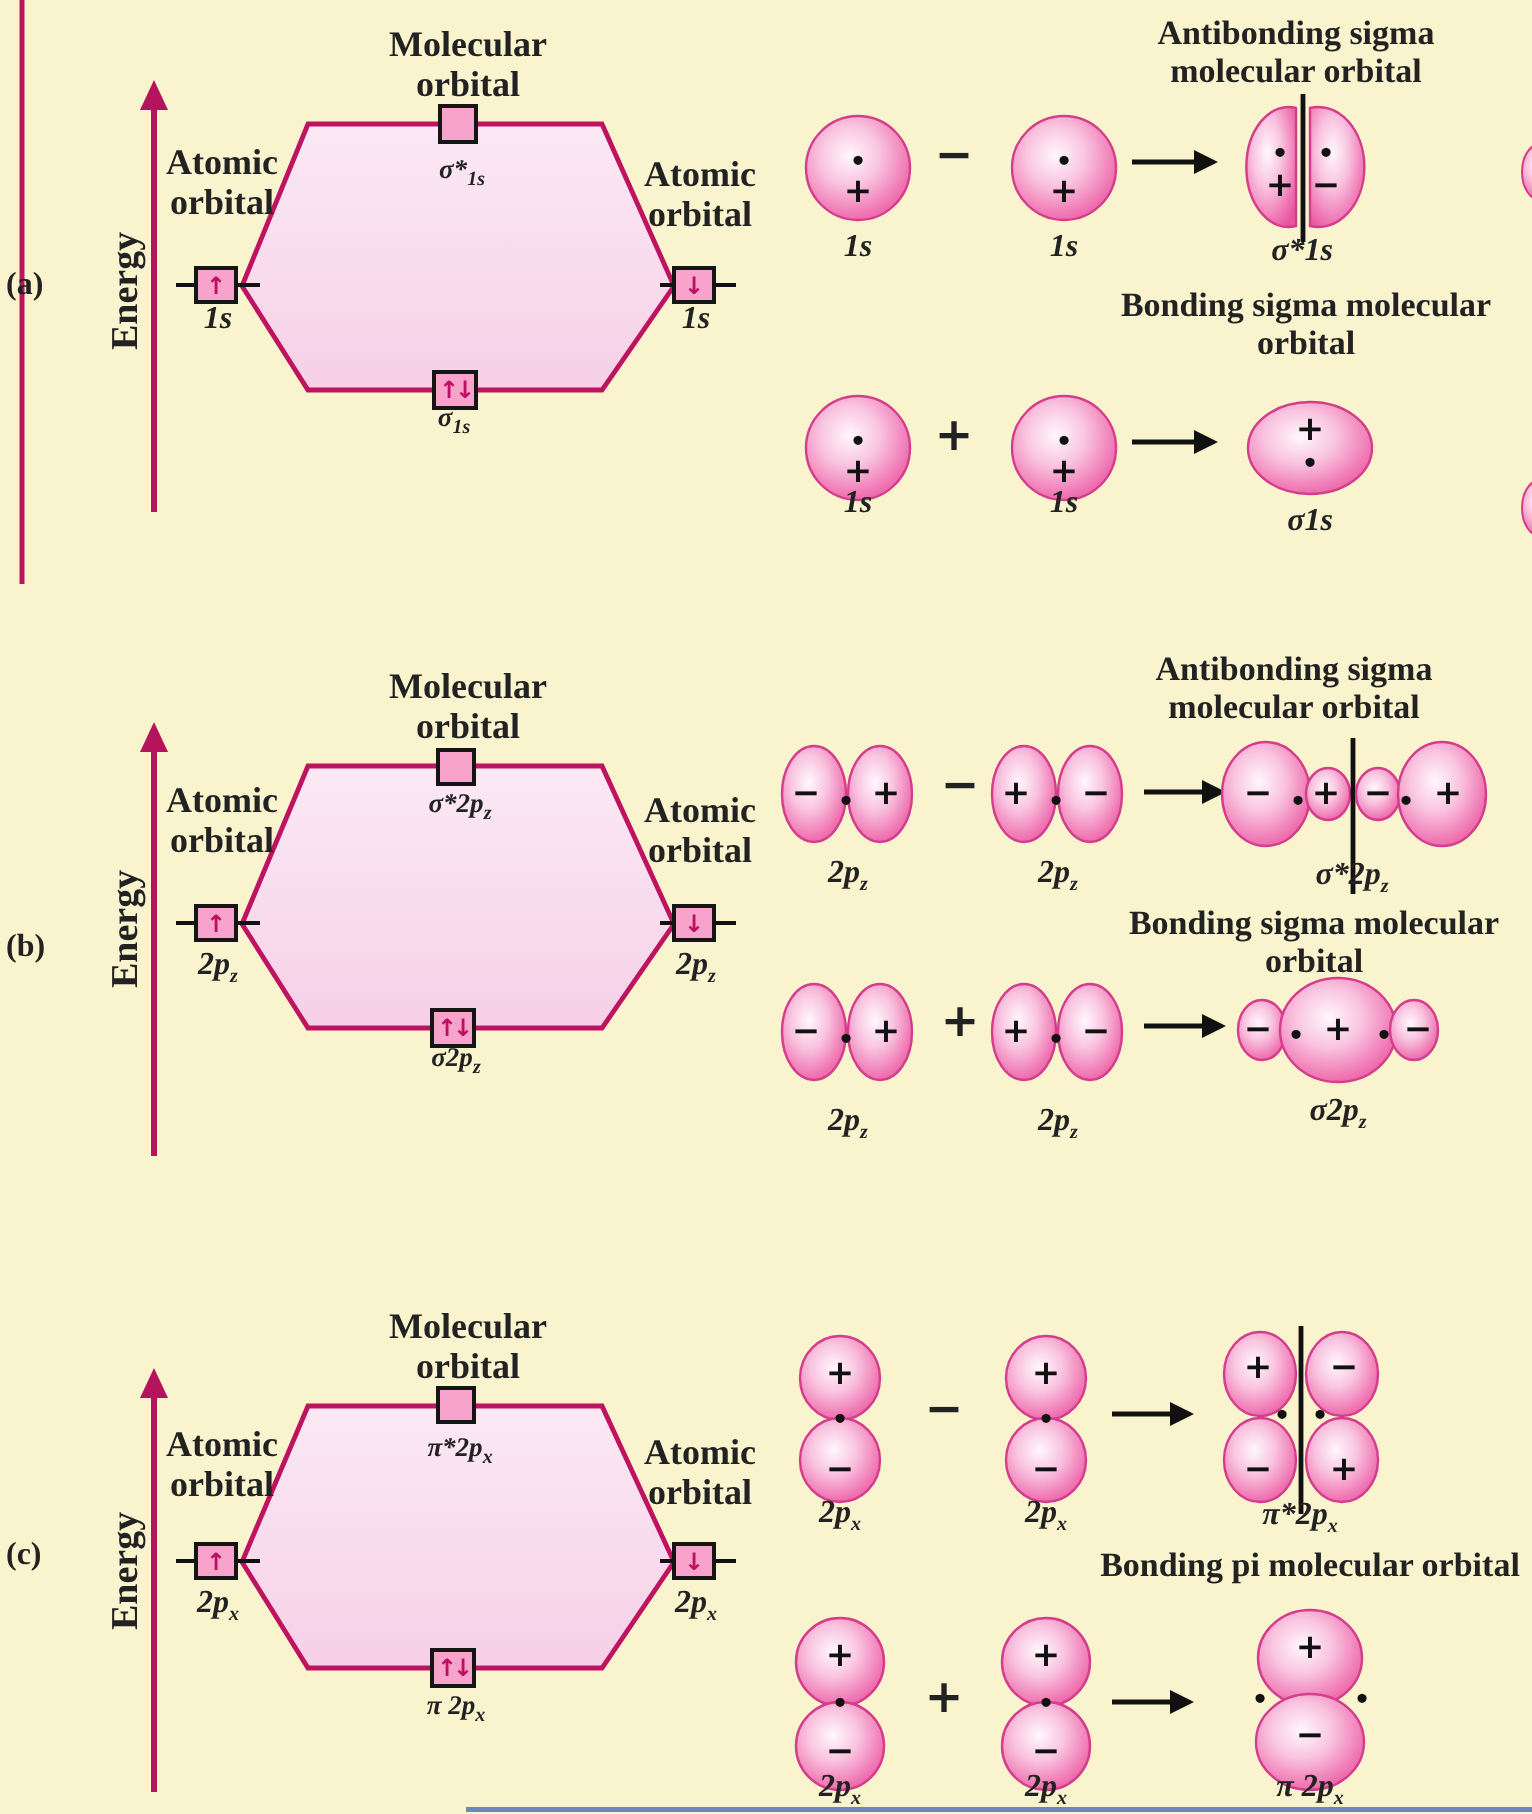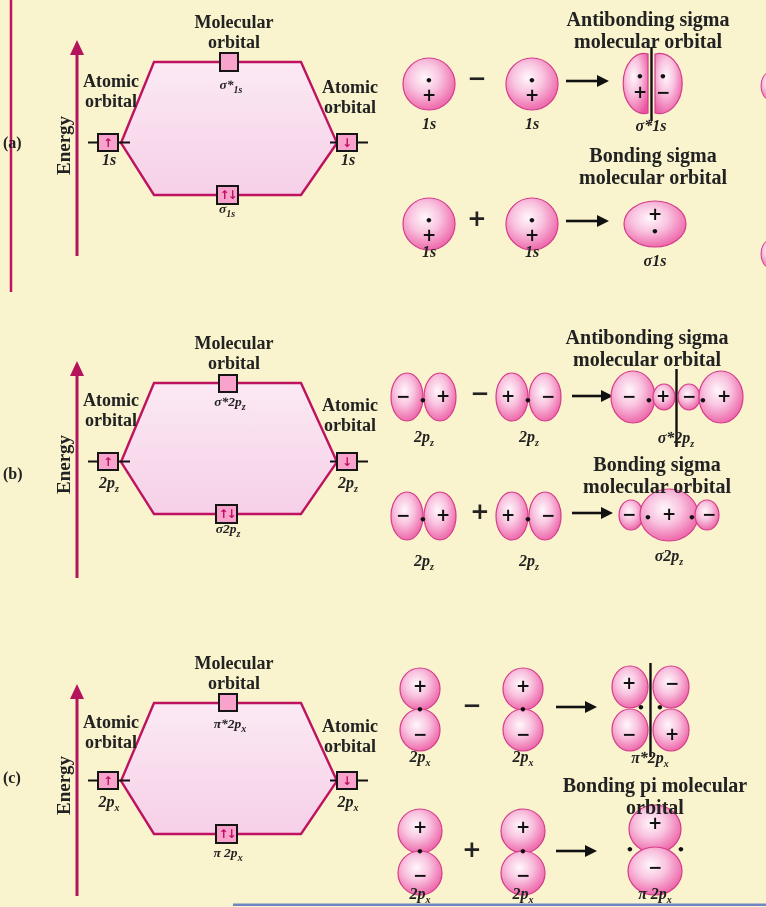--- a/index.html
+++ b/index.html
@@ -1,20 +1,20 @@
 <!DOCTYPE html>
 <html><head>
 <meta charset="utf-8">
 <style>
   html,body{margin:0;padding:0}
   .stage{position:relative;width:766px;height:907px;background:#FAF4CE;overflow:hidden;
          font-family:"Liberation Serif",serif;color:#222}
   .abs{position:absolute}
   .t{font-weight:bold;line-height:1.1}
-  .title{font-size:20px;text-align:center}
+  .title{font-size:17px;text-align:center}
   .dir{font-size:18px;text-align:center}
   .tag{font-size:16px}
   .energy{font-size:19px;width:80px;text-align:center;transform:rotate(-90deg)}
   .dlbl{width:60px;text-align:center;font-size:13.5px;font-style:italic}
   .albl{width:60px;text-align:center;font-size:16px;font-style:italic}
   .rlbl{width:70px;text-align:center;font-size:16px;font-style:italic}
   sub{font-size:10px}
   .op{width:30px;text-align:center;font-family:"DejaVu Sans",sans-serif;font-weight:bold;font-size:23px}
   .ebox{position:absolute;box-sizing:border-box;border:2px solid #151515;background:#F8A3CC;
         display:flex;align-items:center;justify-content:center;

